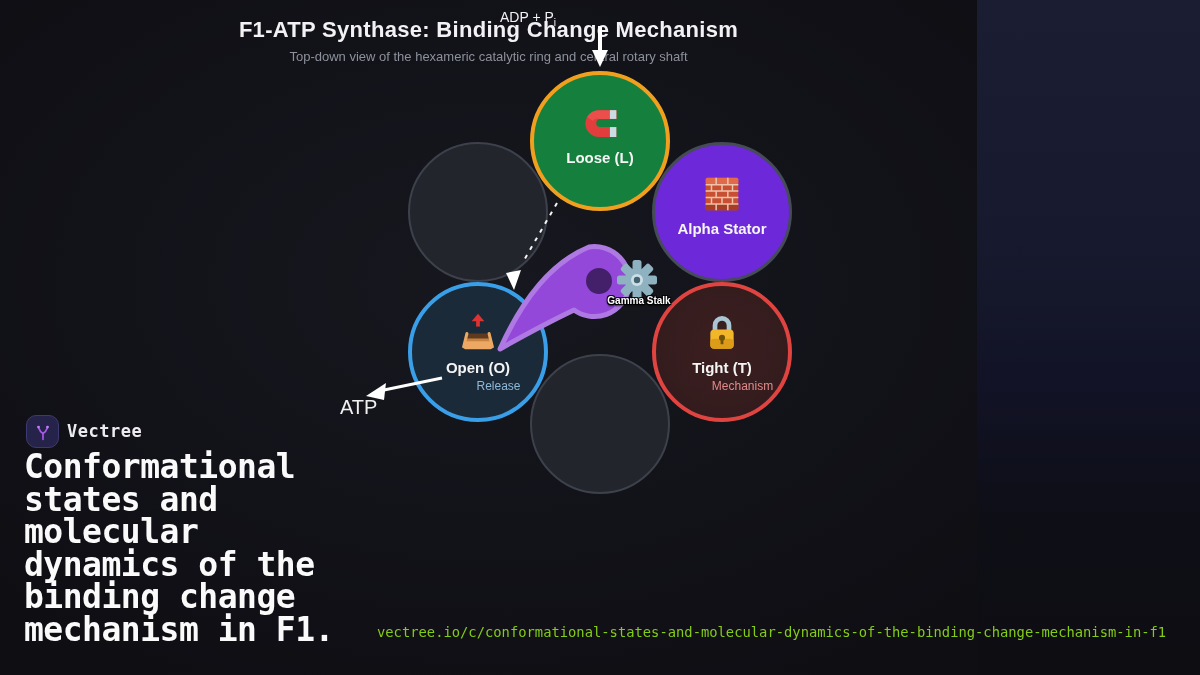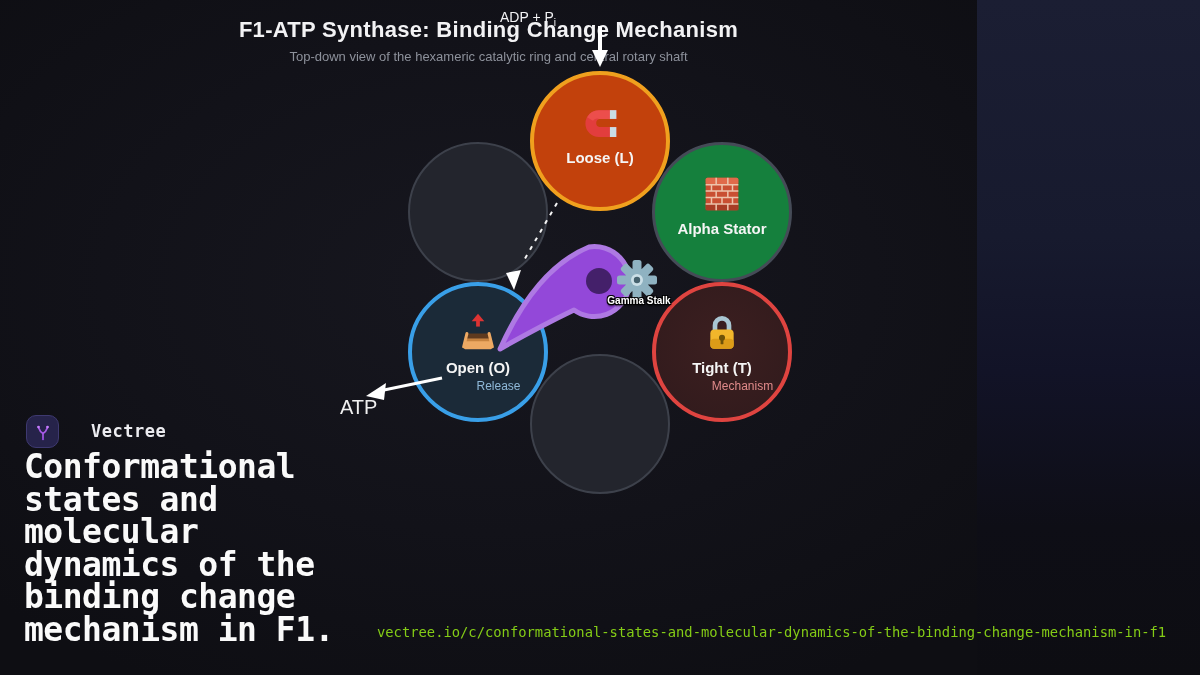--- a/index.html
+++ b/index.html
@@ -19,22 +19,22 @@
   .subtitle { position:absolute; left:0; top:49px; width:977px; text-align:center;
     font-size:13px; color:#8d919b; }
   .adp-label { position:absolute; left:500px; top:9px; width:200px; text-align:left;
     font-size:14px; color:#f2f2f4; }
   .adp-label sub { font-size:10px; }
 
   
   .circle { position:absolute; width:140px; height:140px; border-radius:50%;
     display:flex; flex-direction:column; align-items:center; justify-content:center; }
   .c-gray  { border:2px solid #3d414b; background:#23252d; }
-  .c-loose { left:530px; top:71px;  border:4px solid #f0a01e; background:#c2410c; }
-  .c-alpha { left:652px; top:142px; border:3px solid #454b57; background:#15803d; }
+  .c-loose { left:530px; top:71px;  border:4px solid #f0a01e; background:#15803d; }
+  .c-alpha { left:652px; top:142px; border:3px solid #454b57; background:#6d28d9; }
   .c-tight { left:652px; top:282px; border:4px solid #df4440;
     background:radial-gradient(circle at 50% 45%, #3c1f20 0%, #301a1c 100%); }
   .c-open  { left:408px; top:282px; border:4px solid #399fe8; background:#1b2a38; }
   .c-g1 { left:408px; top:142px; }
   .c-g2 { left:530px; top:354px; }
   .no-sub { padding-bottom:14px; }
   .c-label { font-size:15px; font-weight:bold; color:#f5f5f5; margin-top:5px; }
   .c-sub { font-size:12px; margin-top:3px;margin-left:41px; }
   .sub-cat { color:#e08a8a; }
   .sub-rel { color:#8fb8d8; }
@@ -45,21 +45,21 @@
 
   .gamma-label { position:absolute; left:577px; top:295px; width:124px; text-align:center;
     font-size:10px; font-weight:bold; color:#ffffff;
     text-shadow:-1px -1px 0 #000, 1px -1px 0 #000, -1px 1px 0 #000, 1px 1px 0 #000, 0 2px 2px #000; }
   .atp-label { position:absolute; left:340px; top:396px; font-size:20px; color:#f0f0f0; }
 
   
   .logo { position:absolute; left:26px; top:415px; width:33px; height:33px; border-radius:10px;
     background:#26234a; border:1px solid #3e3970; display:flex; align-items:center; justify-content:center; }
   .brand { position:absolute; left:67px; top:421px; font-family:"DejaVu Sans Mono", monospace;
-    font-size:17px; font-weight:bold; color:#ececf0; letter-spacing:0.5px;margin-left:24px; }
+    font-size:17px; font-weight:bold; color:#ececf0; letter-spacing:0.5px; }
   .headline { position:absolute; left:24px; top:451px; width:348px;
     font-family:"DejaVu Sans Mono", monospace; font-size:33px; line-height:32.5px;
     font-weight:bold; color:#fafafa; letter-spacing:-0.5px; }
   .url { position:absolute; left:377px; top:624px; font-family:"DejaVu Sans Mono", monospace;
     font-size:13.8px; color:#84cc16; white-space:nowrap; }
 </style>
 </head>
 <body>
 
 <div id="stage">

